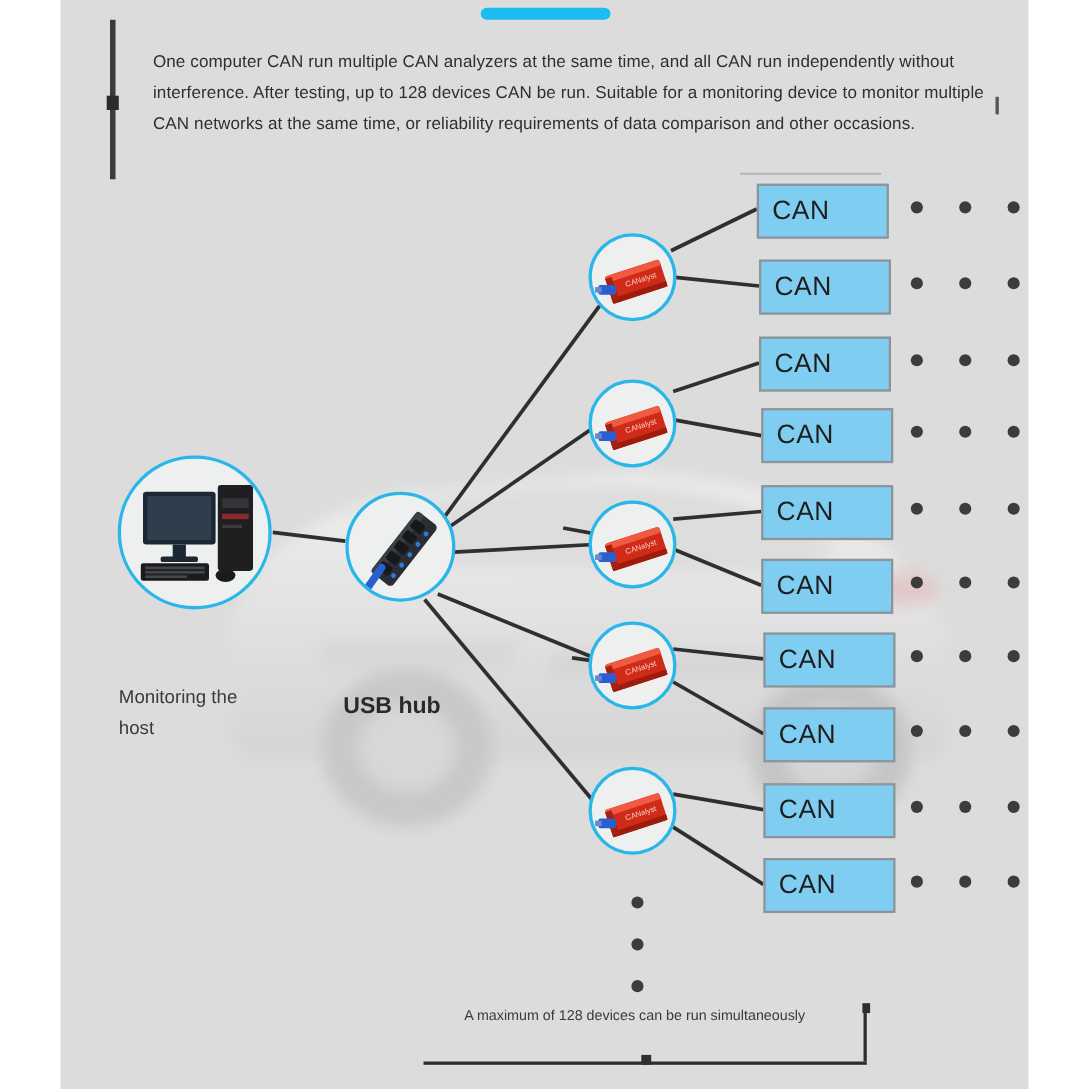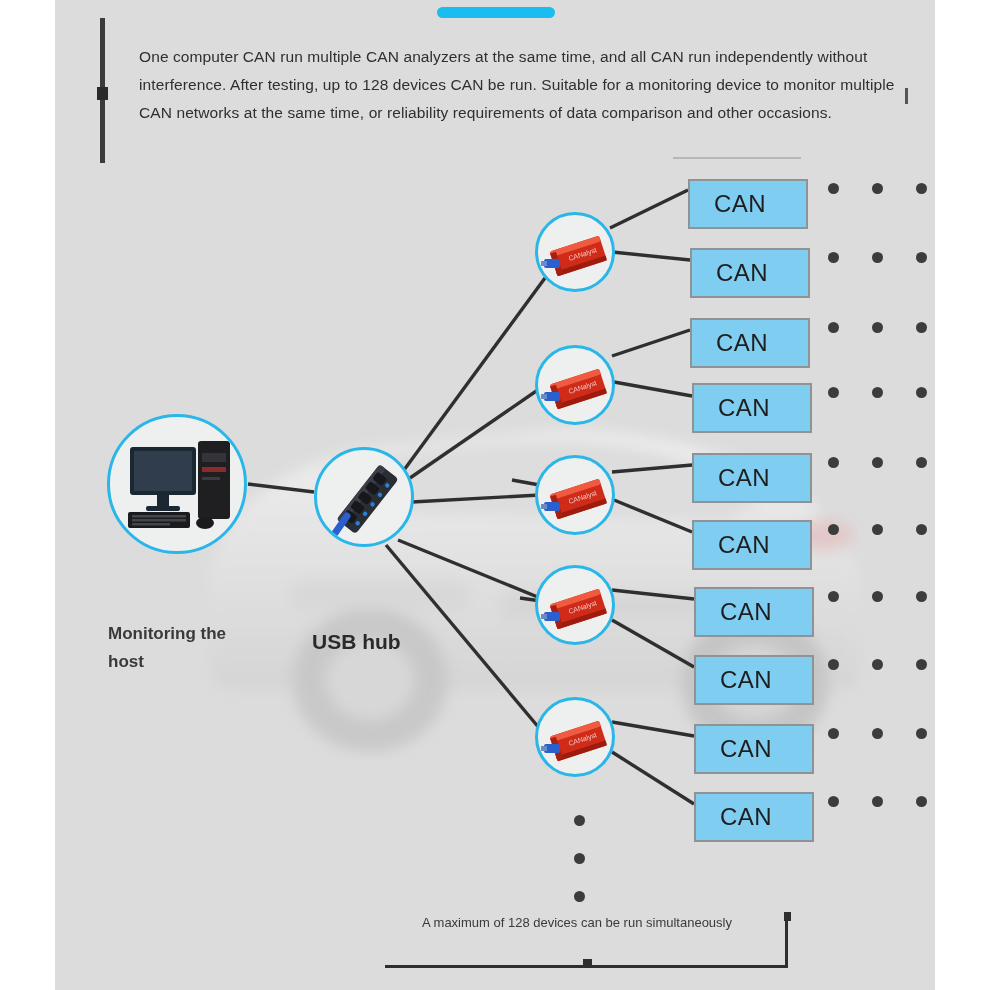--- a/index.html
+++ b/index.html
@@ -31,39 +31,39 @@
   
   .toprule{position:absolute;left:673px;top:157px;width:128px;height:2px;background:#b6b6b6;}
 
   
   .links{position:absolute;left:0;top:0;width:990px;height:990px;}
 
   
   .can{position:absolute;width:120px;height:50px;background:#7fcdf0;
        border:2px solid #8f9396;box-sizing:border-box;
        font-size:24px;color:#1e1e1e;display:flex;align-items:center;
-       padding-left:24px;letter-spacing:.5px;margin-top:12px;}
+       padding-left:12px;letter-spacing:.5px;}
 
   
   .dots{position:absolute;display:flex;gap:33px;}
   .dots i{display:block;width:11px;height:11px;border-radius:50%;background:#3c3c3c;}
 
   
   .vdots{position:absolute;left:574px;top:815px;}
   .vdots i{display:block;width:11px;height:11px;border-radius:50%;background:#3c3c3c;margin-bottom:27px;}
 
   
   .circ{position:absolute;border-radius:50%;background:#eeefef;
         border:3px solid #29b6e8;box-sizing:border-box;overflow:hidden;}
   .circ-pc{left:107px;top:414px;width:140px;height:140px;}
   .circ-hub{left:314px;top:447px;width:100px;height:100px;}
   .circ-an{width:80px;height:80px;}
 
   
-  .lbl{position:absolute;color:#3a3a3a;font-weight:bold;}
+  .lbl{position:absolute;color:#3a3a3a;}
   .lbl-host{left:108px;top:620px;width:130px;font-size:17px;line-height:28px;}
   .lbl-hub{left:312px;top:630px;font-size:21px;font-weight:bold;color:#2a2a2a;}
 
   
   .cap{position:absolute;left:422px;top:908px;width:380px;font-size:13px;
        line-height:30px;color:#3a3a3a;}
   .capline{position:absolute;left:385px;top:965px;width:403px;height:3px;background:#2e2e2e;}
   .capline:after{content:"";position:absolute;right:0;top:-52px;width:3px;height:52px;background:#2e2e2e;}
   .capnub{position:absolute;left:583px;top:959px;width:9px;height:9px;background:#2e2e2e;}
   .captick{position:absolute;left:784px;top:912px;width:7px;height:9px;background:#2e2e2e;}

